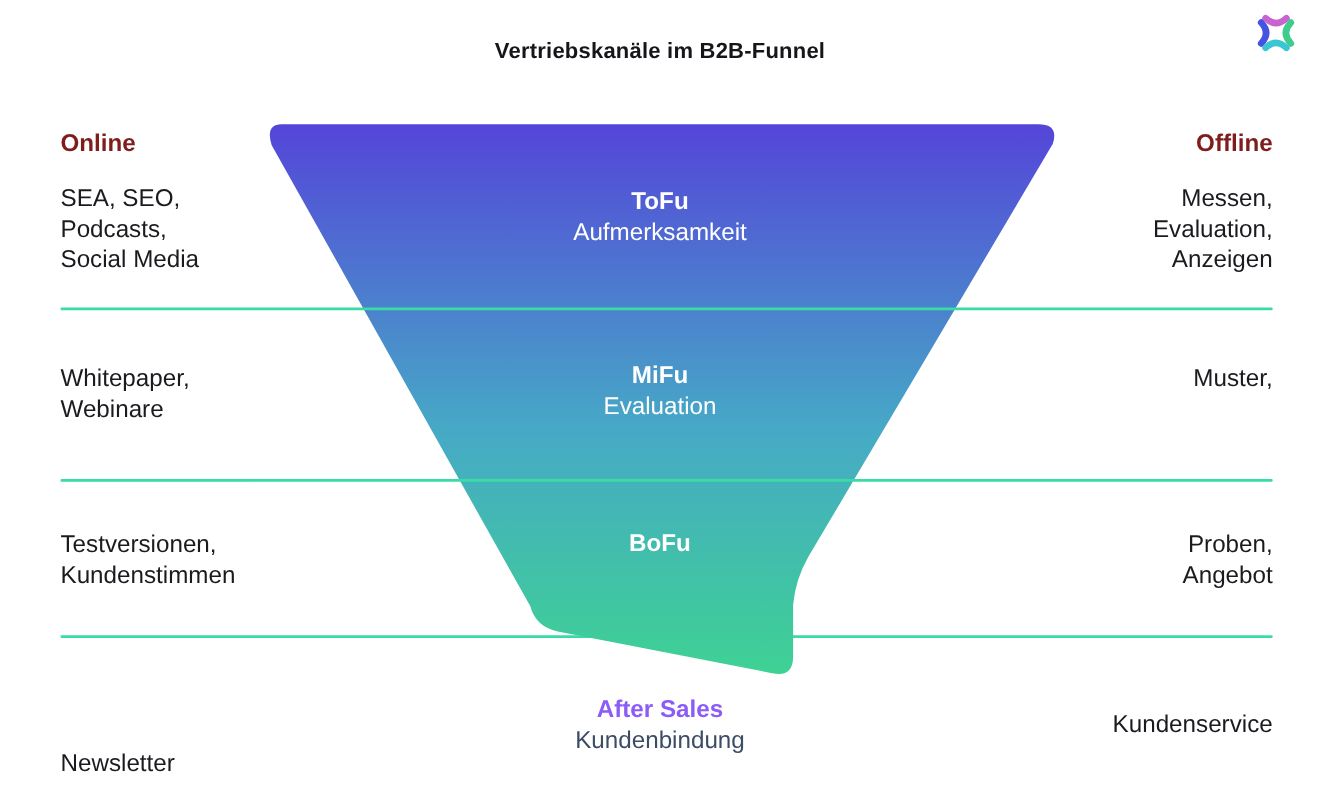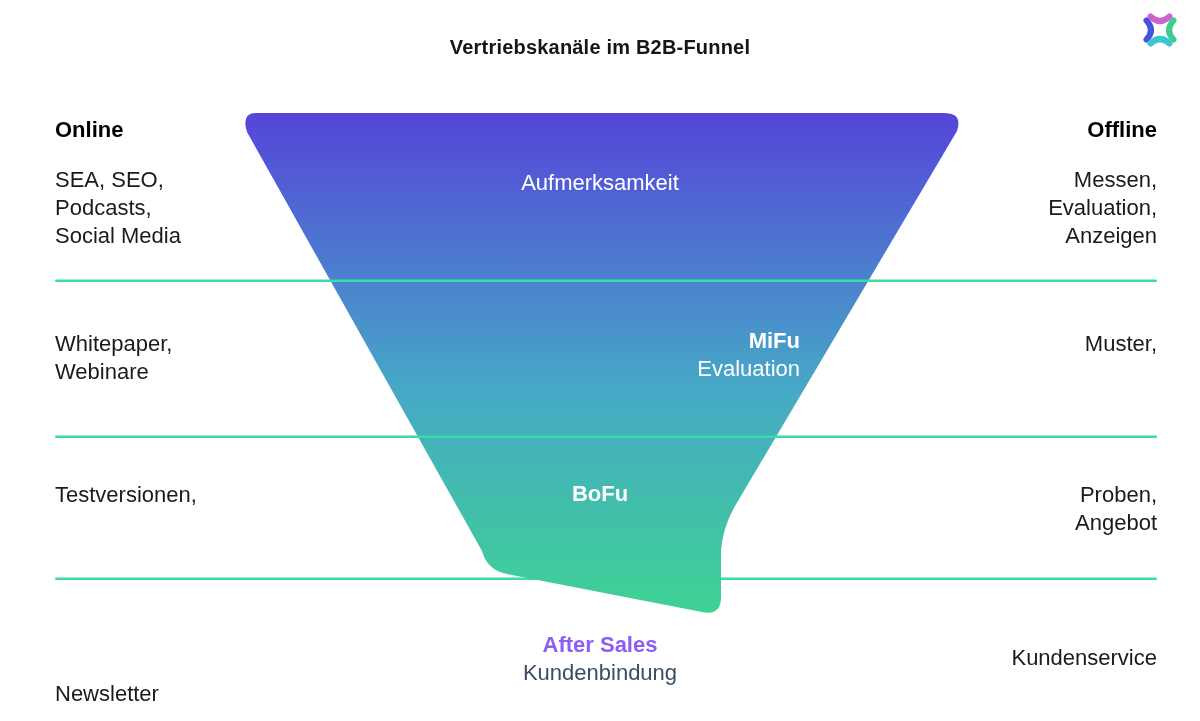--- a/index.html
+++ b/index.html
@@ -9,21 +9,21 @@
   }
   .title{
     position:absolute;top:29px;left:0;width:1200px;text-align:center;
     font-size:20px;line-height:36px;font-weight:700;color:#15151a;letter-spacing:.2px;
   }
   .logo{position:absolute;top:6px;right:16px;width:48px;height:48px;}
   .funnel-svg{position:absolute;top:0;left:0;width:1200px;height:721px;}
   .txt{position:absolute;font-size:22px;line-height:28px;white-space:nowrap;}
   .col-left{left:55px;text-align:left;}
   .col-right{right:43px;text-align:right;}
-  .col-head{font-weight:700;color:#000000;text-align:right;}
+  .col-head{font-weight:700;color:#7f1d1d;text-align:right;}
   .center-label{left:400px;width:400px;text-align:center;color:#ffffff;z-index:3;}
   .stage-name{font-weight:700;}
   .aftersales .stage-name{color:#8b5cf6;}
   .aftersales .stage-sub{color:#3c4c66;}
 </style>
 </head>
 <body>
 
 <div class="title">Vertriebskanäle im B2B-Funnel</div>
 
@@ -60,20 +60,21 @@
   <div>Social Media</div>
 </div>
 
 <div class="txt col-left" style="top:330px;">
   <div>Whitepaper,</div>
   <div>Webinare</div>
 </div>
 
 <div class="txt col-left" style="top:481px;">
   <div>Testversionen,</div>
+  <div>Kundenstimmen</div>
 </div>
 
 <div class="txt col-left" style="top:680px;">
   <div>Newsletter</div>
 </div>
 
 <div class="txt col-right col-head" style="top:116px;">Offline</div>
 
 <div class="txt col-right" style="top:166px;">
   <div>Messen,</div>
@@ -88,24 +89,25 @@
 <div class="txt col-right" style="top:481px;">
   <div>Proben,</div>
   <div>Angebot</div>
 </div>
 
 <div class="txt col-right" style="top:644px;">
   <div>Kundenservice</div>
 </div>
 
 <div class="txt center-label" style="top:169px;">
+  <div class="stage-name">ToFu</div>
   <div class="stage-sub">Aufmerksamkeit</div>
 </div>
 
-<div class="txt center-label" style="top:327px;text-align:right;">
+<div class="txt center-label" style="top:327px;">
   <div class="stage-name">MiFu</div>
   <div class="stage-sub">Evaluation</div>
 </div>
 
 <div class="txt center-label" style="top:480px;">
   <div class="stage-name">BoFu</div>
 </div>
 
 <div class="txt center-label aftersales" style="top:631px;">
   <div class="stage-name">After Sales</div>

